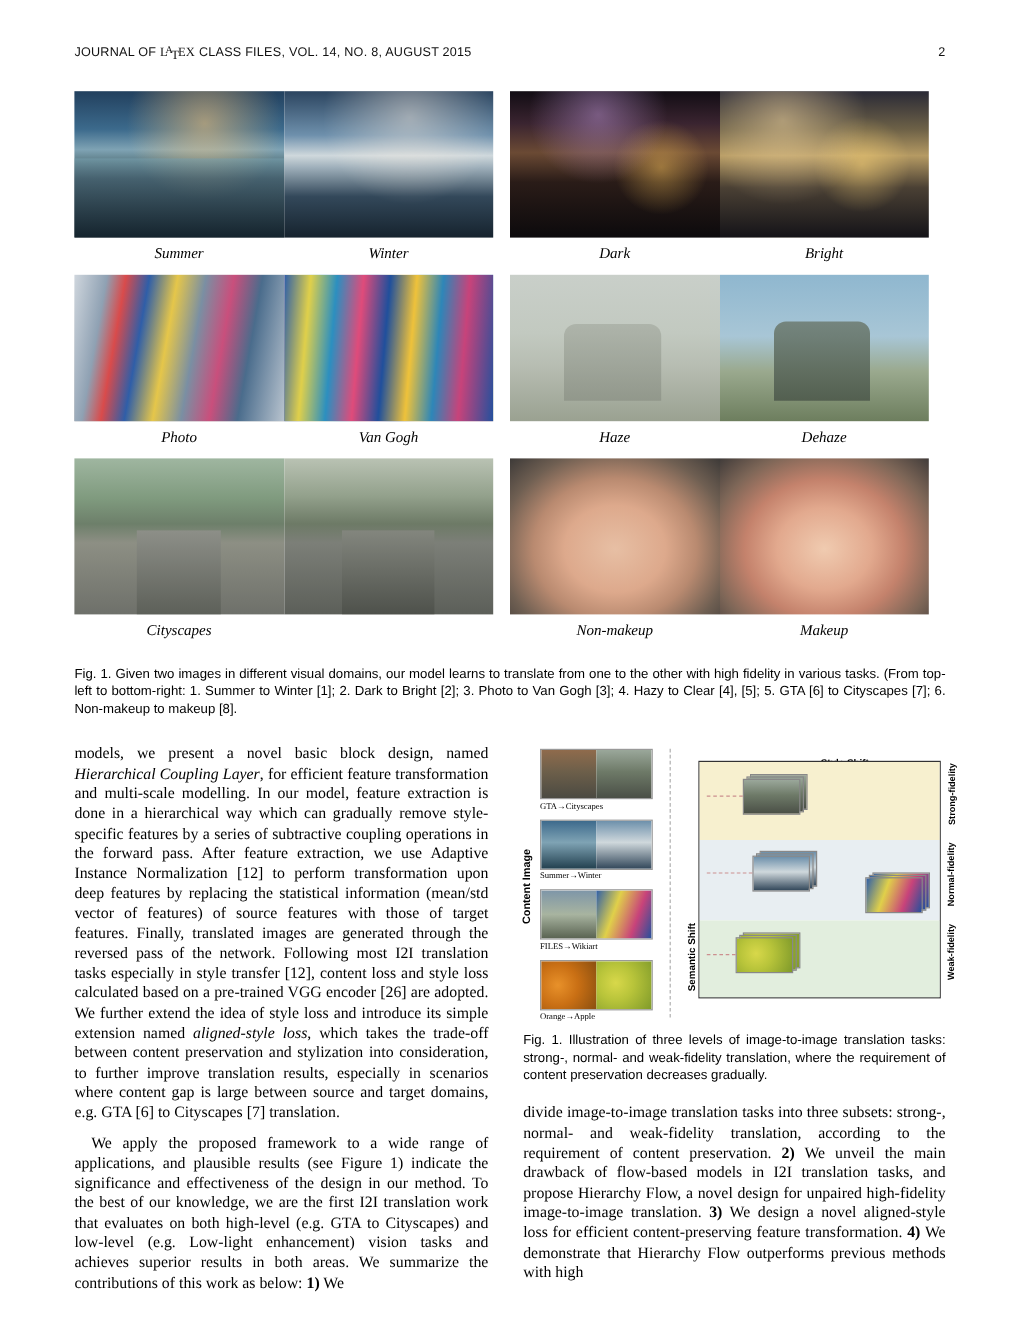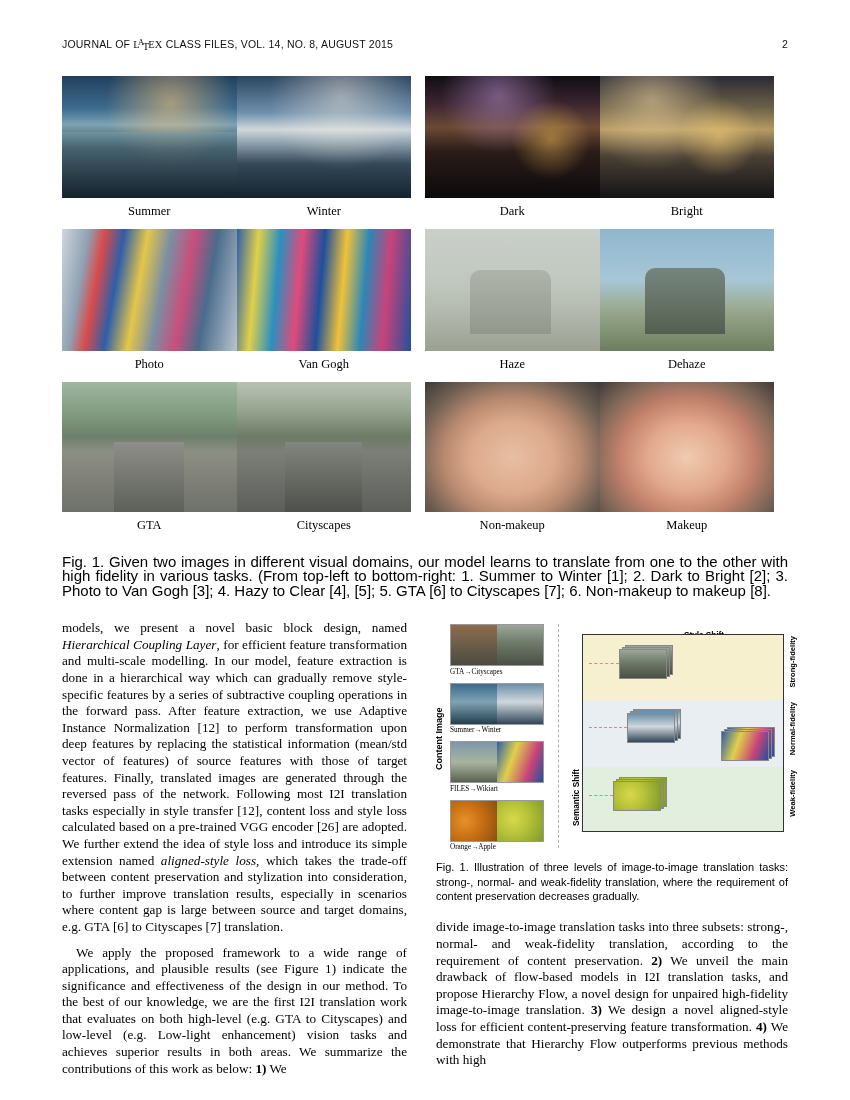--- a/index.html
+++ b/index.html
@@ -15,21 +15,21 @@
   .hdr{display:flex;justify-content:space-between;align-items:baseline;
        font-family:"Liberation Sans",sans-serif;font-size:10.5px;letter-spacing:.2px;color:#111;}
   .hdr .latex{font-family:"Liberation Serif",serif;}
   .hdr .latex .a{font-size:10.5px;position:relative;top:0px;}
   .hdr .latex .t{font-size:10.5px;position:relative;top:2px;margin-left:-1.5px;margin-right:-1px;}
   .hdr .pageno{font-family:"Liberation Sans",sans-serif;font-size:10.5px;}
 
   
   .fig1{margin-top:26px;display:flex;flex-direction:column;gap:0px;}
   .frow{display:flex;justify-content:space-between;}
-  .pair{width:401px;}
+  .pair{width:401px;font-style:italic;}
   .imgs{display:flex;}
   .ph{width:174.5px;height:122px;display:block;position:relative;overflow:hidden;}
   .caps{display:flex;}
   .caps div{width:174.5px;text-align:center;font-size:12.5px;padding:6px 0 10px 0;font-family:"Liberation Serif",serif;}
 
   
   .r3 .ph{height:130px;}
 
   
   .summer{background:
@@ -67,21 +67,21 @@
   .cityscapes{background:
     linear-gradient(180deg,#b9c2b3 0%,#93a18c 24%,#6d7a66 42%,#7c7f78 54%,#5c5f59 100%);}
   .cityscapes:after{content:"";position:absolute;left:28%;top:46%;width:44%;height:54%;
     background:linear-gradient(180deg,#83867e,#4e514b);}
   .nonmakeup{background:
     radial-gradient(ellipse at 50% 58%, #e7bfa4 0%, #dda98c 34%, #b98a70 55%, #6f5f52 78%, #3d3a38 100%);}
   .makeup{background:
     radial-gradient(ellipse at 50% 58%, #f0cbb0 0%, #e2a98e 32%, #c4826c 54%, #7d6657 78%, #413c3a 100%);}
 
   
-  .fcap{margin-top:12px;font-size:15px;line-height:14.4px;text-align:justify;font-family:"Liberation Sans",sans-serif;}
+  .fcap{margin-top:12px;font-size:11px;line-height:14.4px;text-align:justify;font-family:"Liberation Sans",sans-serif;}
 
   
   .cols{margin-top:22px;display:flex;gap:29px;}
   .col{width:352px;}
   p.body{font-size:13.2px;line-height:16.6px;text-align:justify;margin:0 0 0 0;
          font-family:"Liberation Serif",serif;text-indent:14px;}
   p.body.first{text-indent:0;}
   p.body + p.body{margin-top:9px;}
   .it{font-style:italic;}
   .bold{font-weight:bold;}
@@ -186,21 +186,20 @@
       </div>
     </div>
 
     <div class="frow r3">
       <div class="pair">
         <div class="imgs">
           <span class="ph gta"></span>
           <span class="ph cityscapes"></span>
         </div>
         <div class="caps">
-          <div>GTA</div>
           <div>Cityscapes</div>
         </div>
       </div>
       <div class="pair">
         <div class="imgs">
           <span class="ph nonmakeup"></span>
           <span class="ph makeup"></span>
         </div>
         <div class="caps">
           <div>Non-makeup</div>

